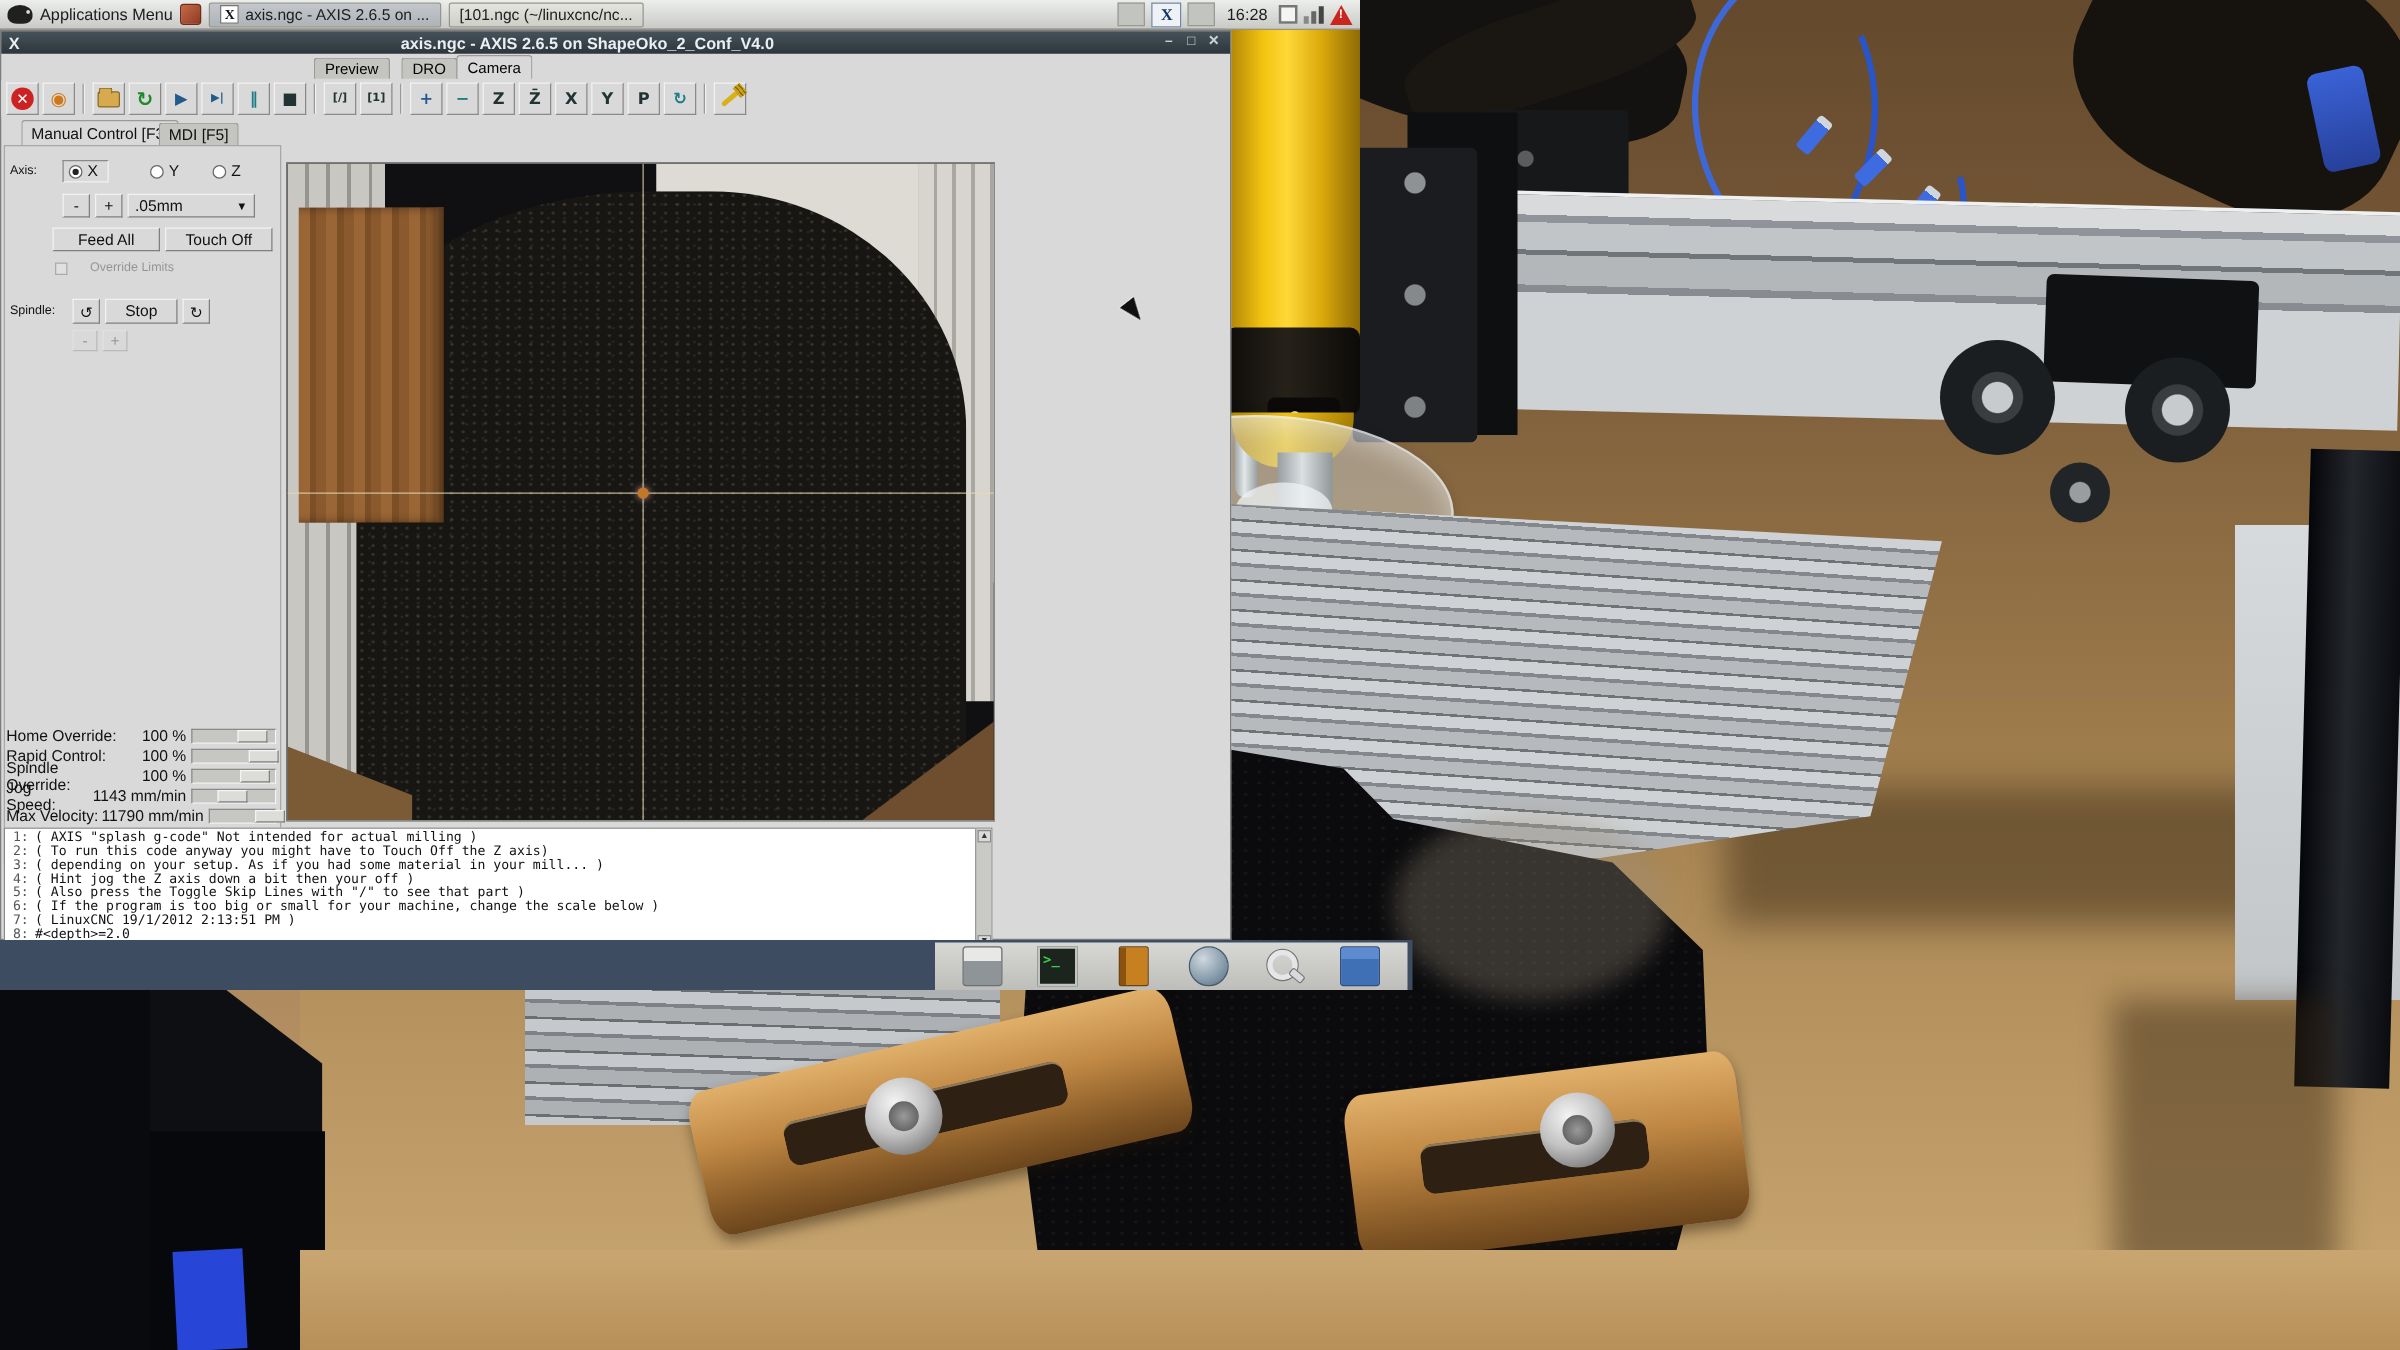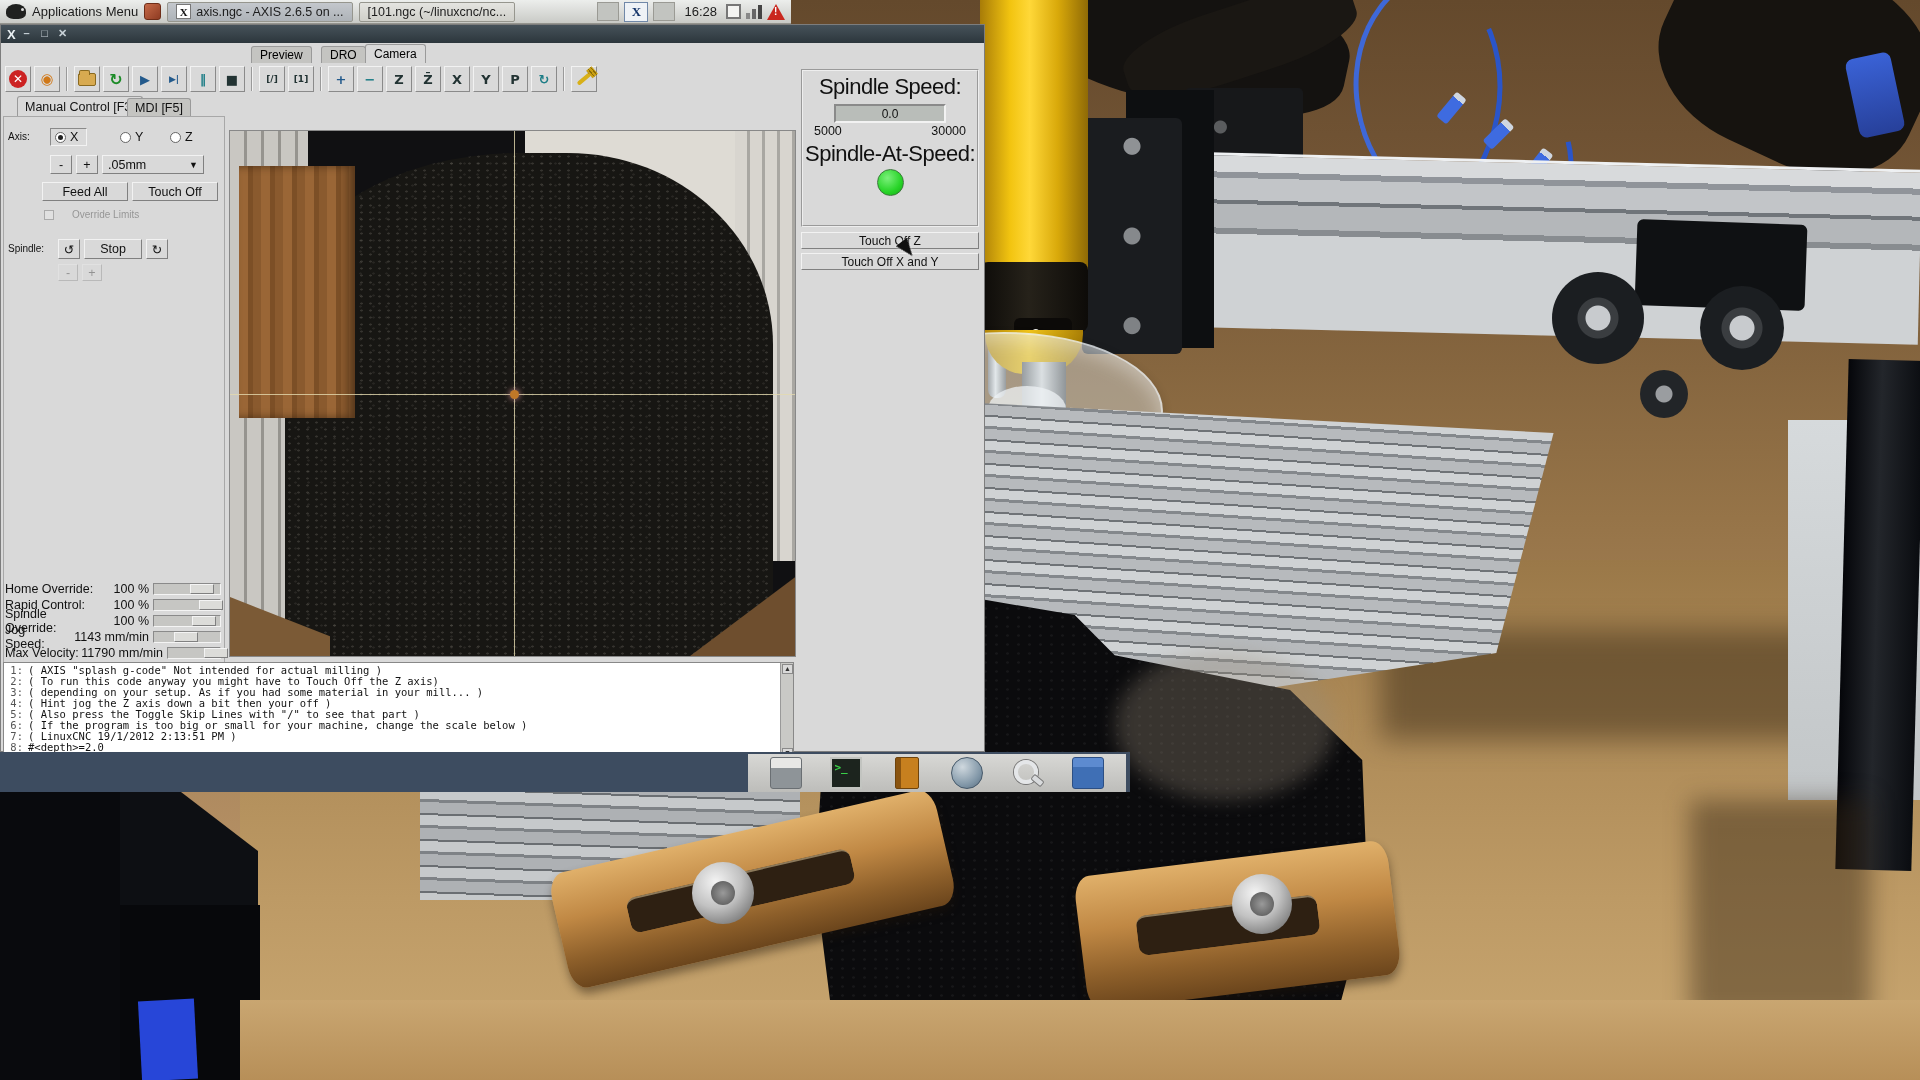--- a/index.html
+++ b/index.html
@@ -75,21 +75,21 @@
   .slot{position:absolute;left:18%;top:34%;width:58%;height:30%;background:#2e2012;border-radius:10px;border-top:2px solid rgba(255,230,180,.45)}
   .washer{border-radius:50%;background:radial-gradient(circle at 38% 32%,#f4f4f4,#c2c2c2 45%,#828282 78%,#5e5e5e)}
   .wa1{left:692px;top:862px;width:62px;height:62px}
   .wa2{left:1232px;top:874px;width:60px;height:60px}
   .screw{position:absolute;left:30%;top:30%;width:40%;height:40%;border-radius:50%;background:radial-gradient(circle,#9a9a9a,#505050)}
   .ph-leg{left:0;top:762px;width:258px;height:318px;background:#0d0f13;clip-path:polygon(0 6%,55% 0,100% 28%,100% 100%,0 100%)}
   .ph-leg2{left:95px;top:905px;width:165px;height:175px;background:#07080b}
   .ph-tape{left:140px;top:1000px;width:56px;height:80px;background:#2746d8;transform:rotate(-3deg)}
   .ph-dark-bl{left:0;top:780px;width:120px;height:300px;background:#090a0d}
   
-  #taskbar{left:0;top:0;width:791px;height:24px;background:linear-gradient(180deg,#eceeec,#c9cac6);
+  #taskbar{left:0;top:0;width:1088px;height:24px;background:linear-gradient(180deg,#eceeec,#c9cac6);
     border-bottom:1px solid #94948e;display:flex;align-items:center;gap:6px;padding:0 6px;font-size:13px;color:#1c1c1c}
   .tb-mouse{width:20px;height:15px;background:#20211f;border-radius:60% 60% 45% 45%;position:relative}
   .tb-mouse::after{content:"";position:absolute;right:2px;top:4px;width:3px;height:3px;background:#ddd;border-radius:50%}
   .tb-launch{width:17px;height:17px;background:linear-gradient(135deg,#c66a48,#8e3b22);border:1px solid #6e2d18;border-radius:3px}
   .winbtn{height:20px;display:flex;align-items:center;gap:5px;padding:0 8px;border:1px solid #96968e;border-radius:2px;
     background:linear-gradient(180deg,#e4e4e0,#cfcfc9);max-width:240px;white-space:nowrap;overflow:hidden;font-size:12.5px}
   .winbtn.active{background:linear-gradient(180deg,#c3c7cc,#aeb3b8)}
   .xglyph{width:15px;height:15px;background:#fff;border:1px solid #777;font:bold 11px "Liberation Serif",serif;
     display:flex;align-items:center;justify-content:center;color:#111}
   .tray{margin-left:auto;display:flex;align-items:center;gap:5px}
@@ -294,20 +294,21 @@
       <span class="clock">16:28</span>
       <span class="ico-square"></span>
       <span class="ico-bars"></span>
       <span class="ico-warn"></span>
     </span>
   </div>
 
   <div class="a" id="win">
     <div class="a" id="titlebar">
       <span>X</span>
+      <span class="t">axis.ngc - AXIS 2.6.5 on ShapeOko_2_Conf_V4.0</span>
       <span class="capbtn">–</span>
       <span class="capbtn">□</span>
       <span class="capbtn">✕</span>
     </div>
     <div class="a" id="toolbar">
       <span class="tbi">
           <span class="g-estop">✕</span>
         </span>
       <span class="tbi">
           <span class="g-power">◉</span>
@@ -475,36 +476,20 @@
       <span class="sarr" style="top:1px">▲</span>
       <span class="sarr" style="bottom:1px">▼</span>
     </div>
 
     <div class="a" id="statusbar">
       <span class="scell" style="width:170px">ON</span>
       <span class="scell" style="width:364px">No tool</span>
       <span class="scell" style="width:298px">Position: Relative Actual</span>
     </div>
 
-    <div class="a" id="vcp">
-      <div class="vcpbox">
-        <div class="vcp-h">Spindle Speed:</div>
-        <div class="vcp-bar">
-            <span>0.0</span>
-          </div>
-        <div class="vcp-minmax">
-          <span>5000</span>
-          <span>30000</span>
-        </div>
-        <div class="vcp-h">Spindle-At-Speed:</div>
-        <div class="vcp-led"></div>
-      </div>
-      <span class="vcpbtn" style="top:163px">Touch Off Z</span>
-      <span class="vcpbtn" style="top:184px">Touch Off X and Y</span>
-    </div>
   </div>
 
   <div class="a" id="strip">
     <div id="dock">
       <span class="dk dk-printer"></span>
       <span class="dk dk-term">&gt;_</span>
       <span class="dk dk-book"></span>
       <span class="dk dk-globe"></span>
       <span class="dk dk-search"></span>
       <span class="dk dk-folder"></span>

